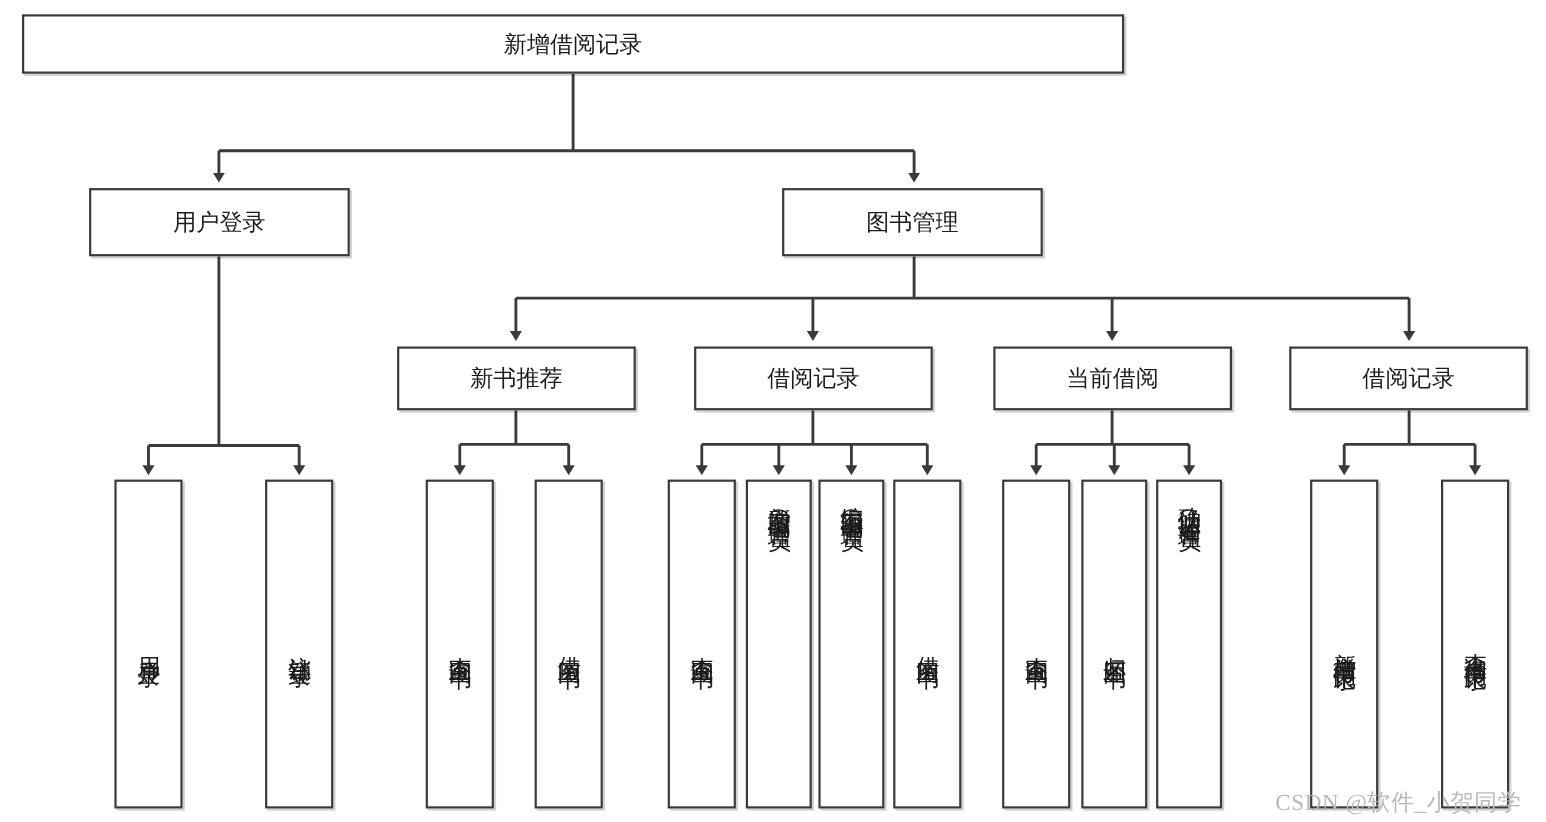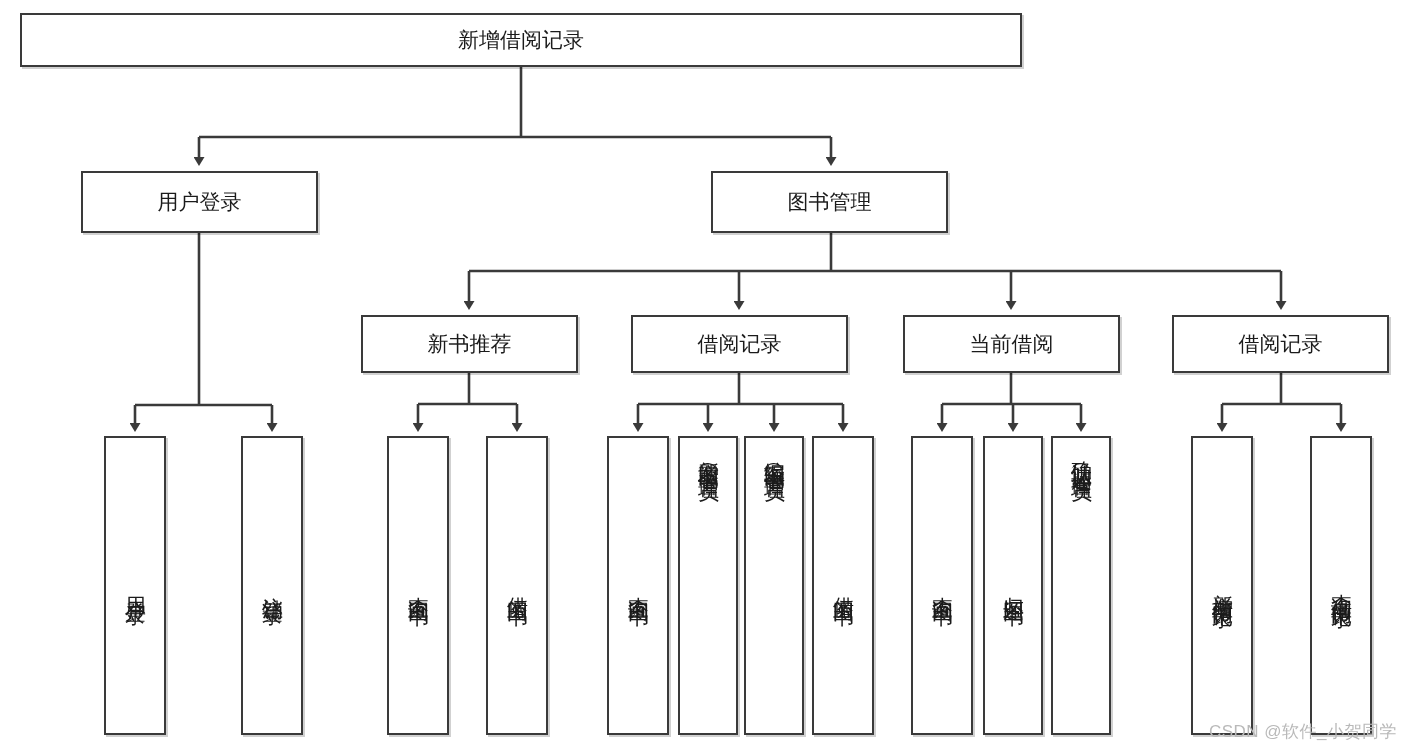--- a/index.html
+++ b/index.html
@@ -57,27 +57,27 @@
     line-height: 1;
     white-space: nowrap;
     margin: 0 auto;
   }
   .node.v.centered {
     align-items: center;
     padding-top: 0;
   }
   .watermark {
     position: absolute;
-    right: 8px;
+    right: 22px;
     bottom: 4px;
-    font-size: 17px;
+    font-size: 21px;
     color: #b9b9b9;
     letter-spacing: 0.5px;
     white-space: nowrap;
-    font-family: Liberation Sans, sans-serif;
+    font-family: Liberation Serif, serif;
   }
 </style>
 </head>
 <body>
 
 <div id="canvas">
 
   <svg class="edges" viewBox="0 0 1405 747" xmlns="http://www.w3.org/2000/svg">
     <defs>
       <marker id="arrow" markerWidth="9" markerHeight="11" refX="1" refY="5.5" orient="auto" markerUnits="userSpaceOnUse">

